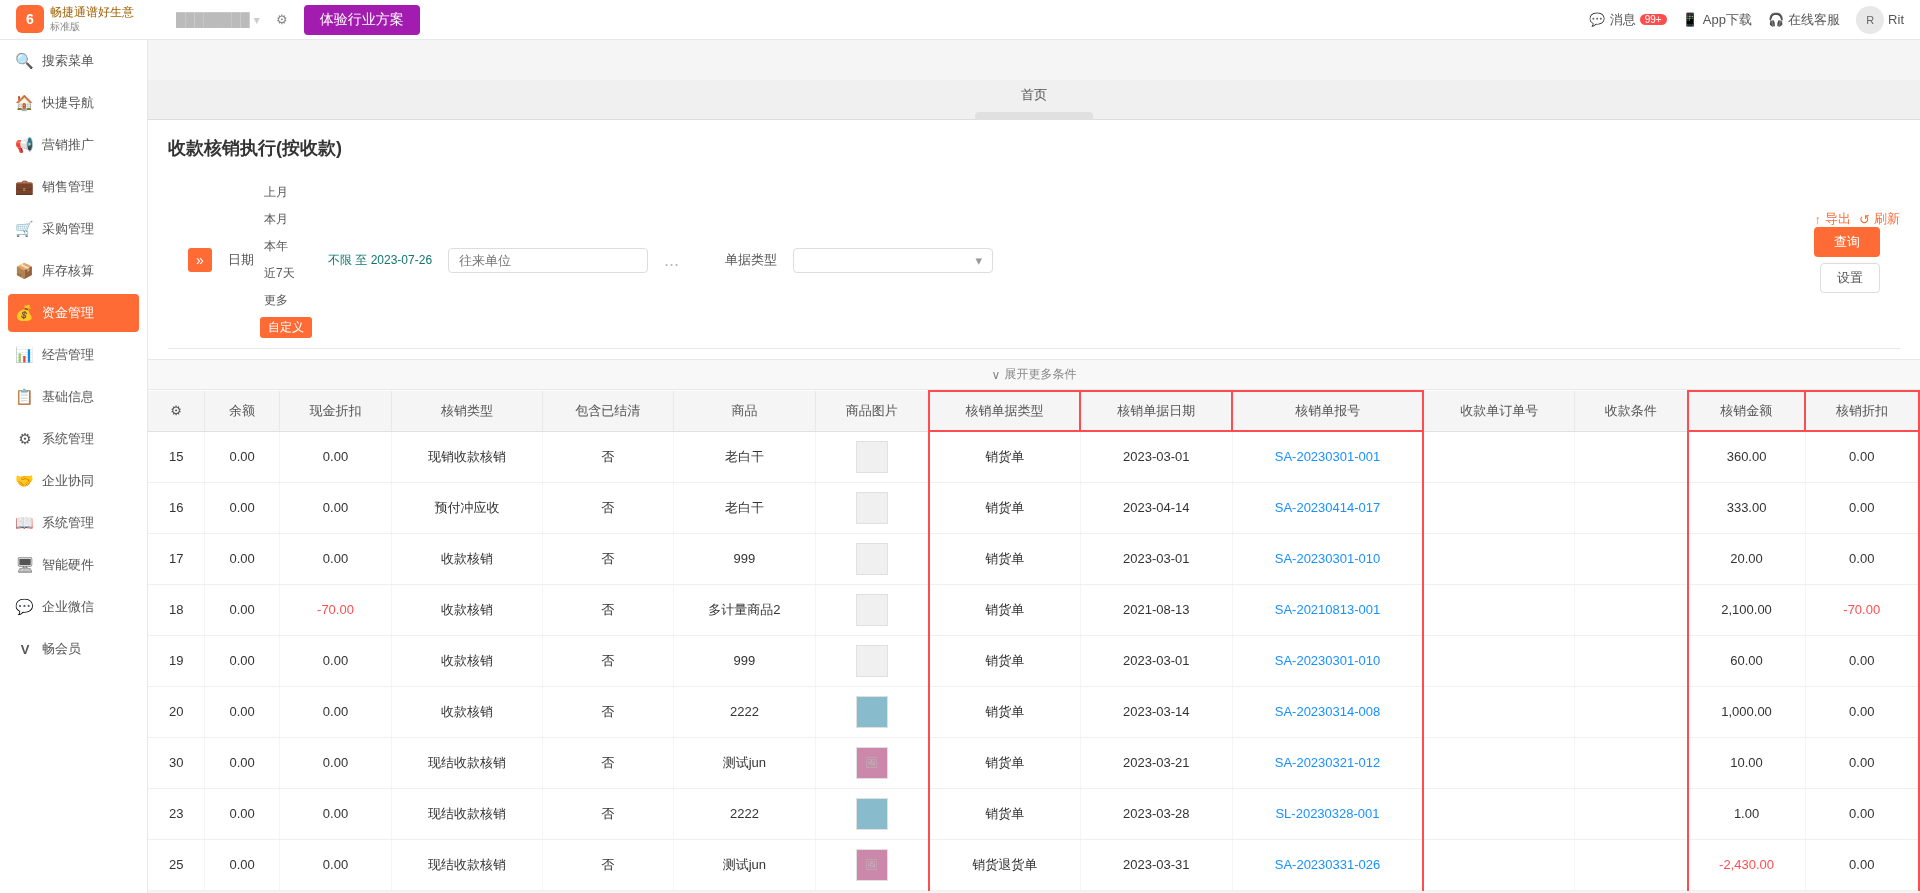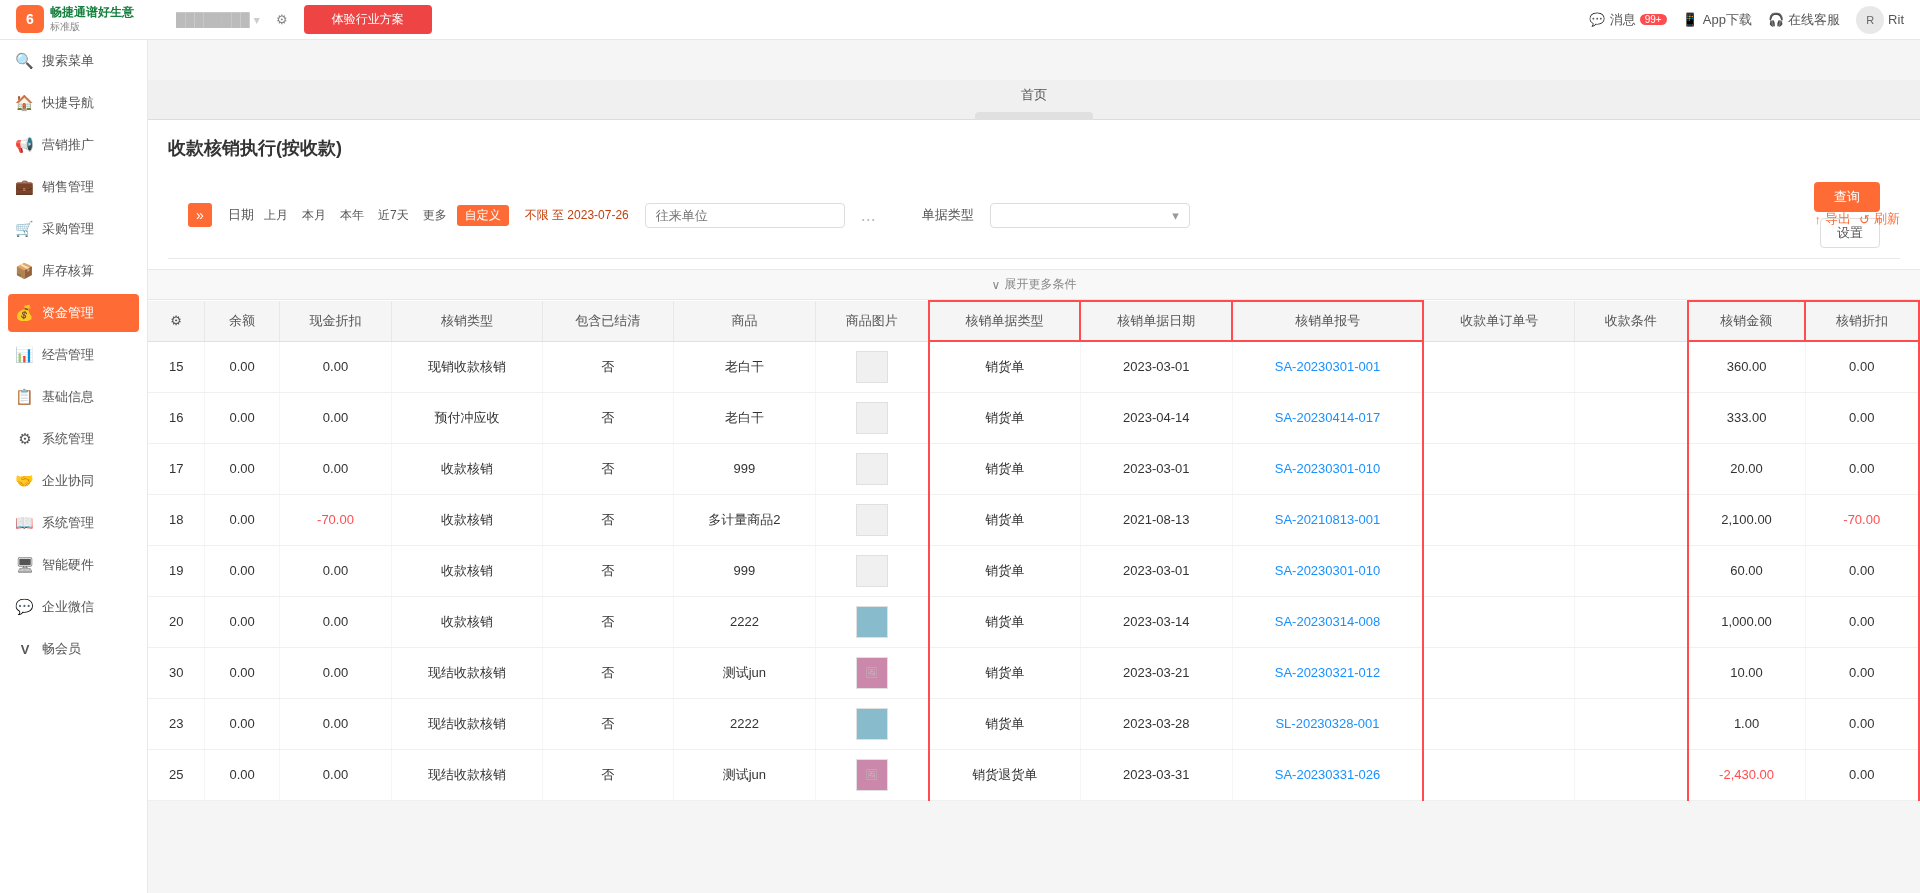--- a/index.html
+++ b/index.html
@@ -2,27 +2,27 @@
 <html><head>
   <meta charset="utf-8">
   <style>
     * { box-sizing: border-box; margin: 0; padding: 0; font-family: 'Microsoft YaHei', Arial, sans-serif; }
     body { background: #f5f5f5; font-size: 13px; color: #333; width: 1920px; min-height: 893px; overflow-x: hidden; }
 
     
     .top-bar { height: 40px; background: #fff; border-bottom: 1px solid #e8e8e8; display: flex; align-items: center; padding: 0 16px; gap: 12px; }
     .logo-area { display: flex; align-items: center; gap: 6px; width: 148px; }
     .logo-icon { width: 28px; height: 28px; background: #ff6b35; border-radius: 6px; display: flex; align-items: center; justify-content: center; color: white; font-weight: bold; font-size: 14px; }
-    .logo-text { font-size: 12px; color: #15803d; font-weight: bold; line-height: 1.2; }
+    .logo-text { font-size: 12px; color: #a16207; font-weight: normal; line-height: 1.2; }
     .logo-badge { font-size: 10px; color: #888; }
     .top-center { flex: 1; display: flex; align-items: center; gap: 8px; }
     .company-selector { display: flex; align-items: center; gap: 4px; color: #ccc; font-size: 12px; cursor: pointer; }
     .company-name { color: #bbb; font-size: 13px; }
     .gear-btn { width: 28px; height: 28px; display: flex; align-items: center; justify-content: center; cursor: pointer; color: #888; }
-    .industry-btn { background: #ef4444; color: white; border: none; padding: 6px 28px; border-radius: 4px; cursor: pointer; font-size: 12px; }
+    .industry-btn { background: #a21caf; color: white; border: none; padding: 6px 16px; border-radius: 4px; cursor: pointer; font-size: 14px; }
     .top-right { display: flex; align-items: center; gap: 16px; margin-left: auto; }
     .top-right-item { display: flex; align-items: center; gap: 4px; color: #555; font-size: 13px; cursor: pointer; }
     .badge-red { background: #ff4d4f; color: white; border-radius: 10px; padding: 0 5px; font-size: 10px; min-width: 18px; text-align: center; }
     .user-avatar { width: 28px; height: 28px; background: #e8e8e8; border-radius: 50%; display: flex; align-items: center; justify-content: center; font-size: 11px; color: #666; }
     .user-name { color: #555; font-size: 13px; }
 
     
     .sidebar { position: fixed; left: 0; top: 40px; width: 148px; height: calc(100% - 40px); background: #fff; border-right: 1px solid #e8e8e8; overflow-y: auto; z-index: 10; }
     .sidebar-item { display: flex; align-items: center; gap: 8px; padding: 12px 16px; cursor: pointer; color: #555; transition: background 0.2s; }
     .sidebar-item.active { background: #ff6b35; color: white; border-radius: 4px; margin: 2px 8px; padding: 10px 8px; }
@@ -46,24 +46,24 @@
     .page-title { font-size: 18px; font-weight: bold; color: #333; margin-bottom: 12px; }
     .page-actions-right { position: absolute; right: 20px; top: 90px; display: flex; gap: 8px; }
     .btn-export { display: flex; align-items: center; gap: 4px; color: #ff6b35; cursor: pointer; font-size: 13px; }
     .btn-refresh { display: flex; align-items: center; gap: 4px; color: #ff6b35; cursor: pointer; font-size: 13px; }
 
     
     .filter-bar { background: #fff; padding: 10px 20px; border-bottom: 1px solid #e8e8e8; display: flex; align-items: center; gap: 16px; flex-wrap: wrap; }
     .filter-toggle-btn { width: 24px; height: 24px; background: #ff6b35; color: white; border: none; cursor: pointer; border-radius: 3px; display: flex; align-items: center; justify-content: center; font-size: 14px; }
     .filter-group { display: flex; align-items: center; gap: 6px; }
     .filter-label { color: #555; font-size: 13px; }
-    .date-shortcuts { display: flex; gap: 6px; }
+    .date-shortcuts { display: flex; gap: 6px; flex-direction: column; }
     .date-btn { color: #555; font-size: 12px; cursor: pointer; padding: 2px 4px; }
     .date-custom { background: #ff6b35; color: white; font-size: 12px; padding: 2px 8px; border-radius: 3px; cursor: pointer; }
-    .date-range-text { color: #c2410c; font-size: 12px; }
+    .date-range-text { color: #0f766e; font-size: 12px; }
     .filter-input { border: 1px solid #ddd; border-radius: 4px; padding: 4px 10px; font-size: 13px; width: 200px; color: #999; }
     .filter-dots { color: #bbb; font-size: 18px; }
     .btn-query { background: #ff6b35; color: white; border: none; padding: 6px 20px; border-radius: 4px; cursor: pointer; font-size: 13px; }
     .btn-settings { background: white; color: #555; border: 1px solid #ddd; padding: 5px 16px; border-radius: 4px; cursor: pointer; font-size: 13px; margin-top: 2px; }
 
     
     .expand-bar { background: #f8f8f8; padding: 6px 20px; display: flex; justify-content: center; border-bottom: 1px solid #e8e8e8; }
     .expand-btn { display: flex; align-items: center; gap: 4px; color: #888; font-size: 12px; cursor: pointer; }
 
     

